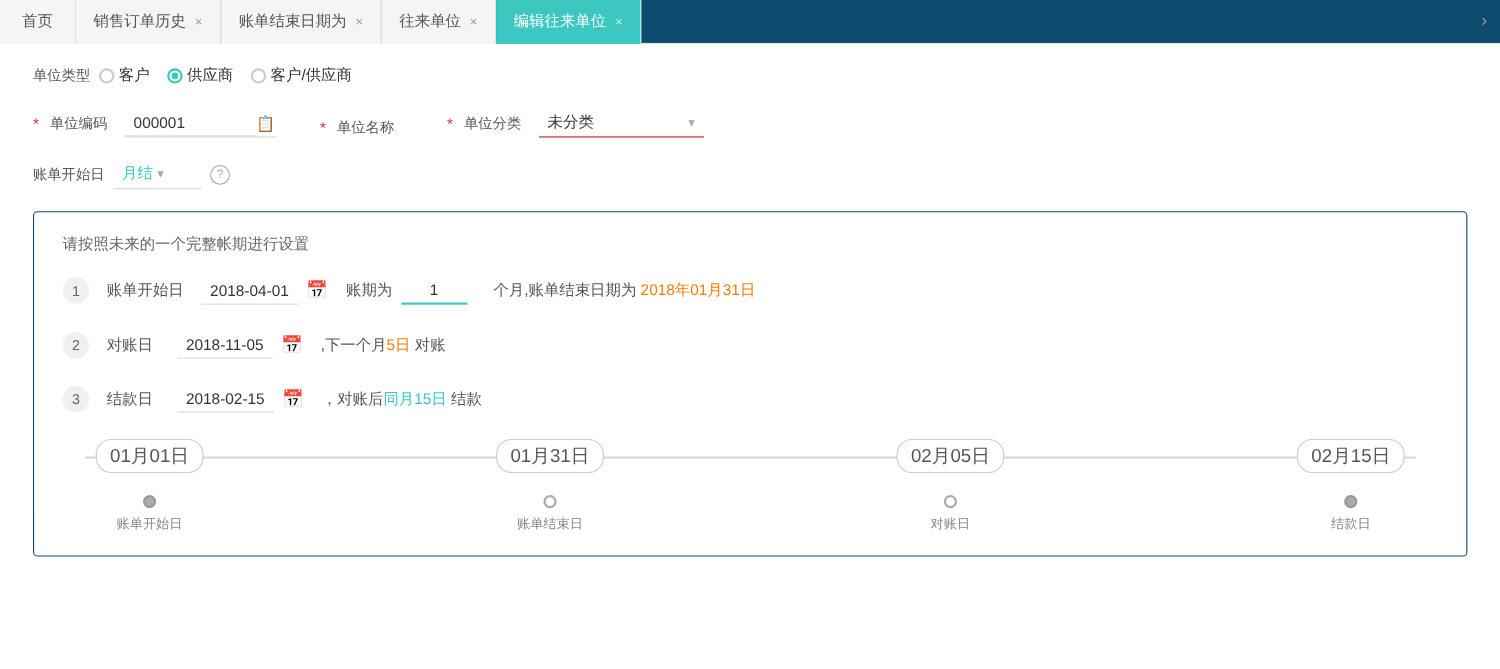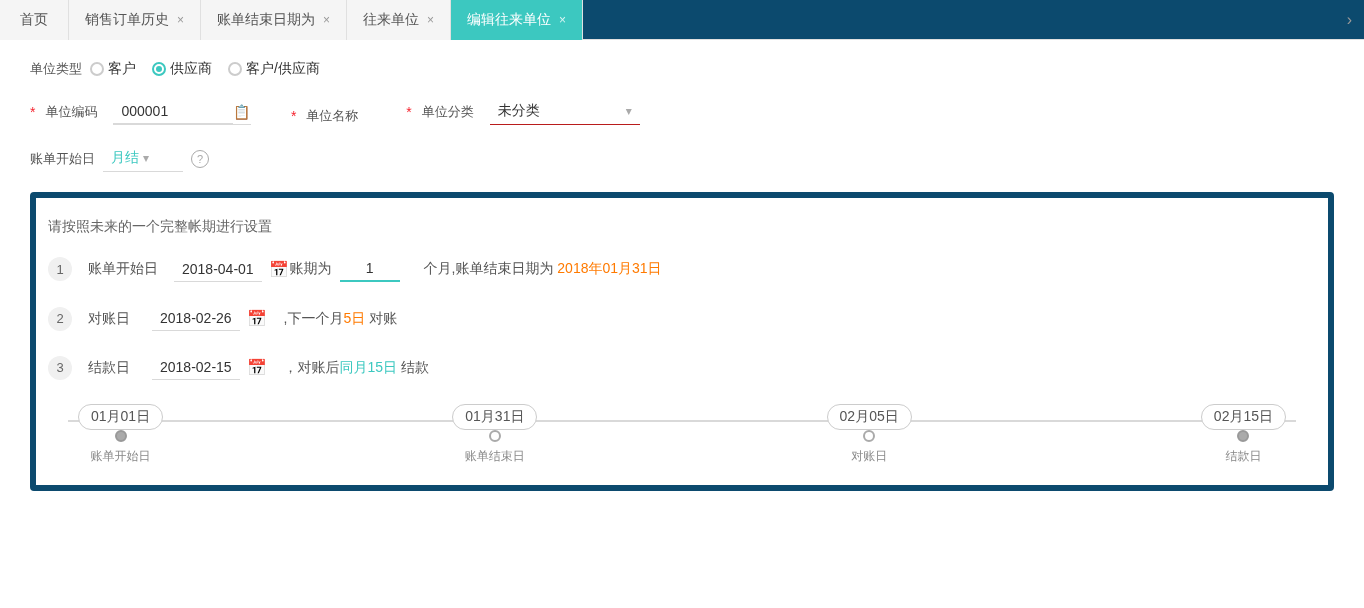--- a/index.html
+++ b/index.html
@@ -120,23 +120,23 @@
     
     .help-icon {
       width: 18px; height: 18px; border-radius: 50%;
       border: 1px solid #aaa;
       display: flex; align-items: center; justify-content: center;
       font-size: 11px; color: #aaa; cursor: pointer; margin-left: 8px;
     }
 
     
     .period-box {
-      border: 6px solid #0c4a6e;
+      border: 1px solid #0c4a6e;
       border-radius: 4px;
-      padding: 20px 12px;
+      padding: 20px 26px;
       margin-top: 4px;
     }
     .period-title {
       font-size: 14px; color: #666;
       margin-bottom: 20px;
     }
     .period-row {
       display: flex; align-items: center;
       margin-bottom: 24px;
     }
@@ -194,22 +194,22 @@
     }
     .timeline-dot {
       width: 12px; height: 12px; border-radius: 50%;
       border: 2px solid #aaa; background: #fff;
       margin-bottom: 6px;
     }
     .timeline-dot.start { border-color: #999; background: #aaa; }
     .timeline-dot.end { border-color: #999; background: #aaa; }
     .timeline-node {
       background: #fff; border: 1px solid #ccc; border-radius: 14px;
-      padding: 3px 12px; font-size: 14px; color: #555;
-      margin-bottom: 0;
+      padding: 3px 12px; font-size: 17px; color: #555;
+      margin-bottom: 20px;
       white-space: nowrap;
     }
     .timeline-label {
       font-size: 12px; color: #888;
     }
   </style>
 </head>
 <body>
 
 <div class="tab-bar">
@@ -290,34 +290,34 @@
   <div class="period-box">
     <div class="period-title">请按照未来的一个完整帐期进行设置</div>
 
     <div class="period-row">
       <div class="row-num">1</div>
       <div class="row-field-name">账单开始日</div>
       <div class="date-input">
         <span class="date-value">2018-04-01</span>
         <span class="cal-icon">📅</span>
       </div>
-      <span class="period-desc" style="margin-left:0;">
+      <span class="period-desc" style="margin-left:16px;">
         <span>账期为</span>
       </span>
       <input type="text" class="period-input" style="margin: 0px 8px;" value="1">
       <span class="period-desc">
         <span>个月,账单结束日期为</span>&nbsp;<span class="highlight-orange">2018年01月31日</span>
       </span>
     </div>
 
     <div class="period-row">
       <div class="row-num">2</div>
       <div class="row-field-name">对账日</div>
       <div class="date-input">
-        <span class="date-value">2018-02-26</span>
+        <span class="date-value">2018-11-05</span>
         <span class="cal-icon">📅</span>
       </div>
       <span class="period-desc">
         <span>,下一个月</span><span class="highlight-orange">5日</span>&nbsp;<span>对账</span>
       </span>
     </div>
 
     <div class="period-row" style="margin-bottom:8px;">
       <div class="row-num">3</div>
       <div class="row-field-name">结款日</div>

